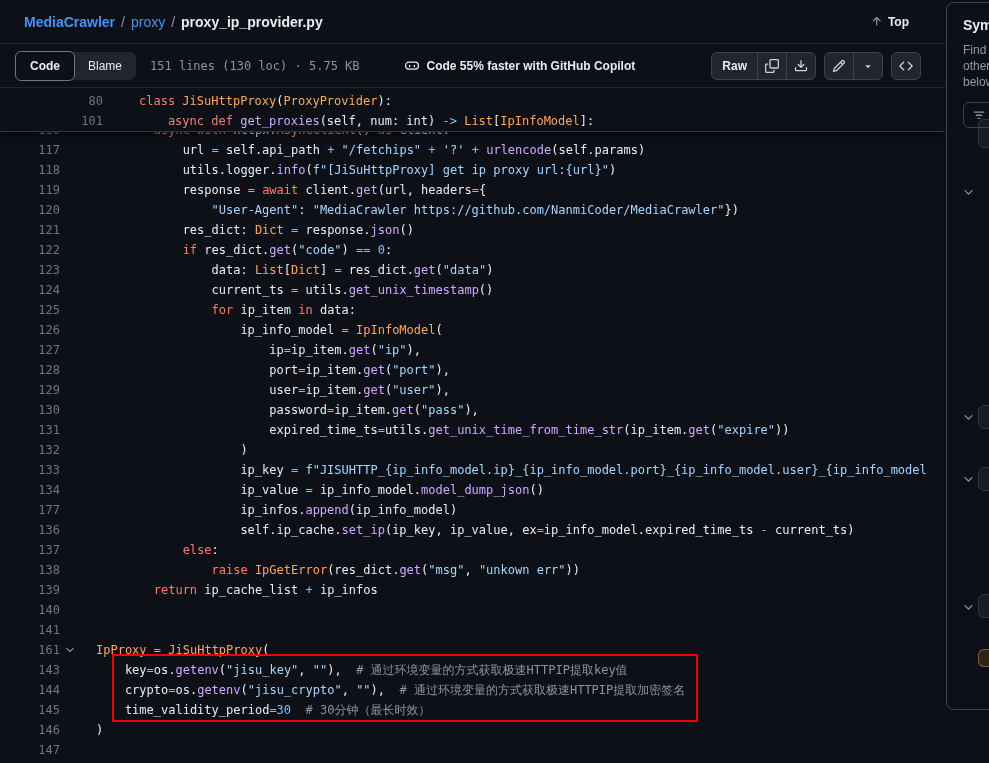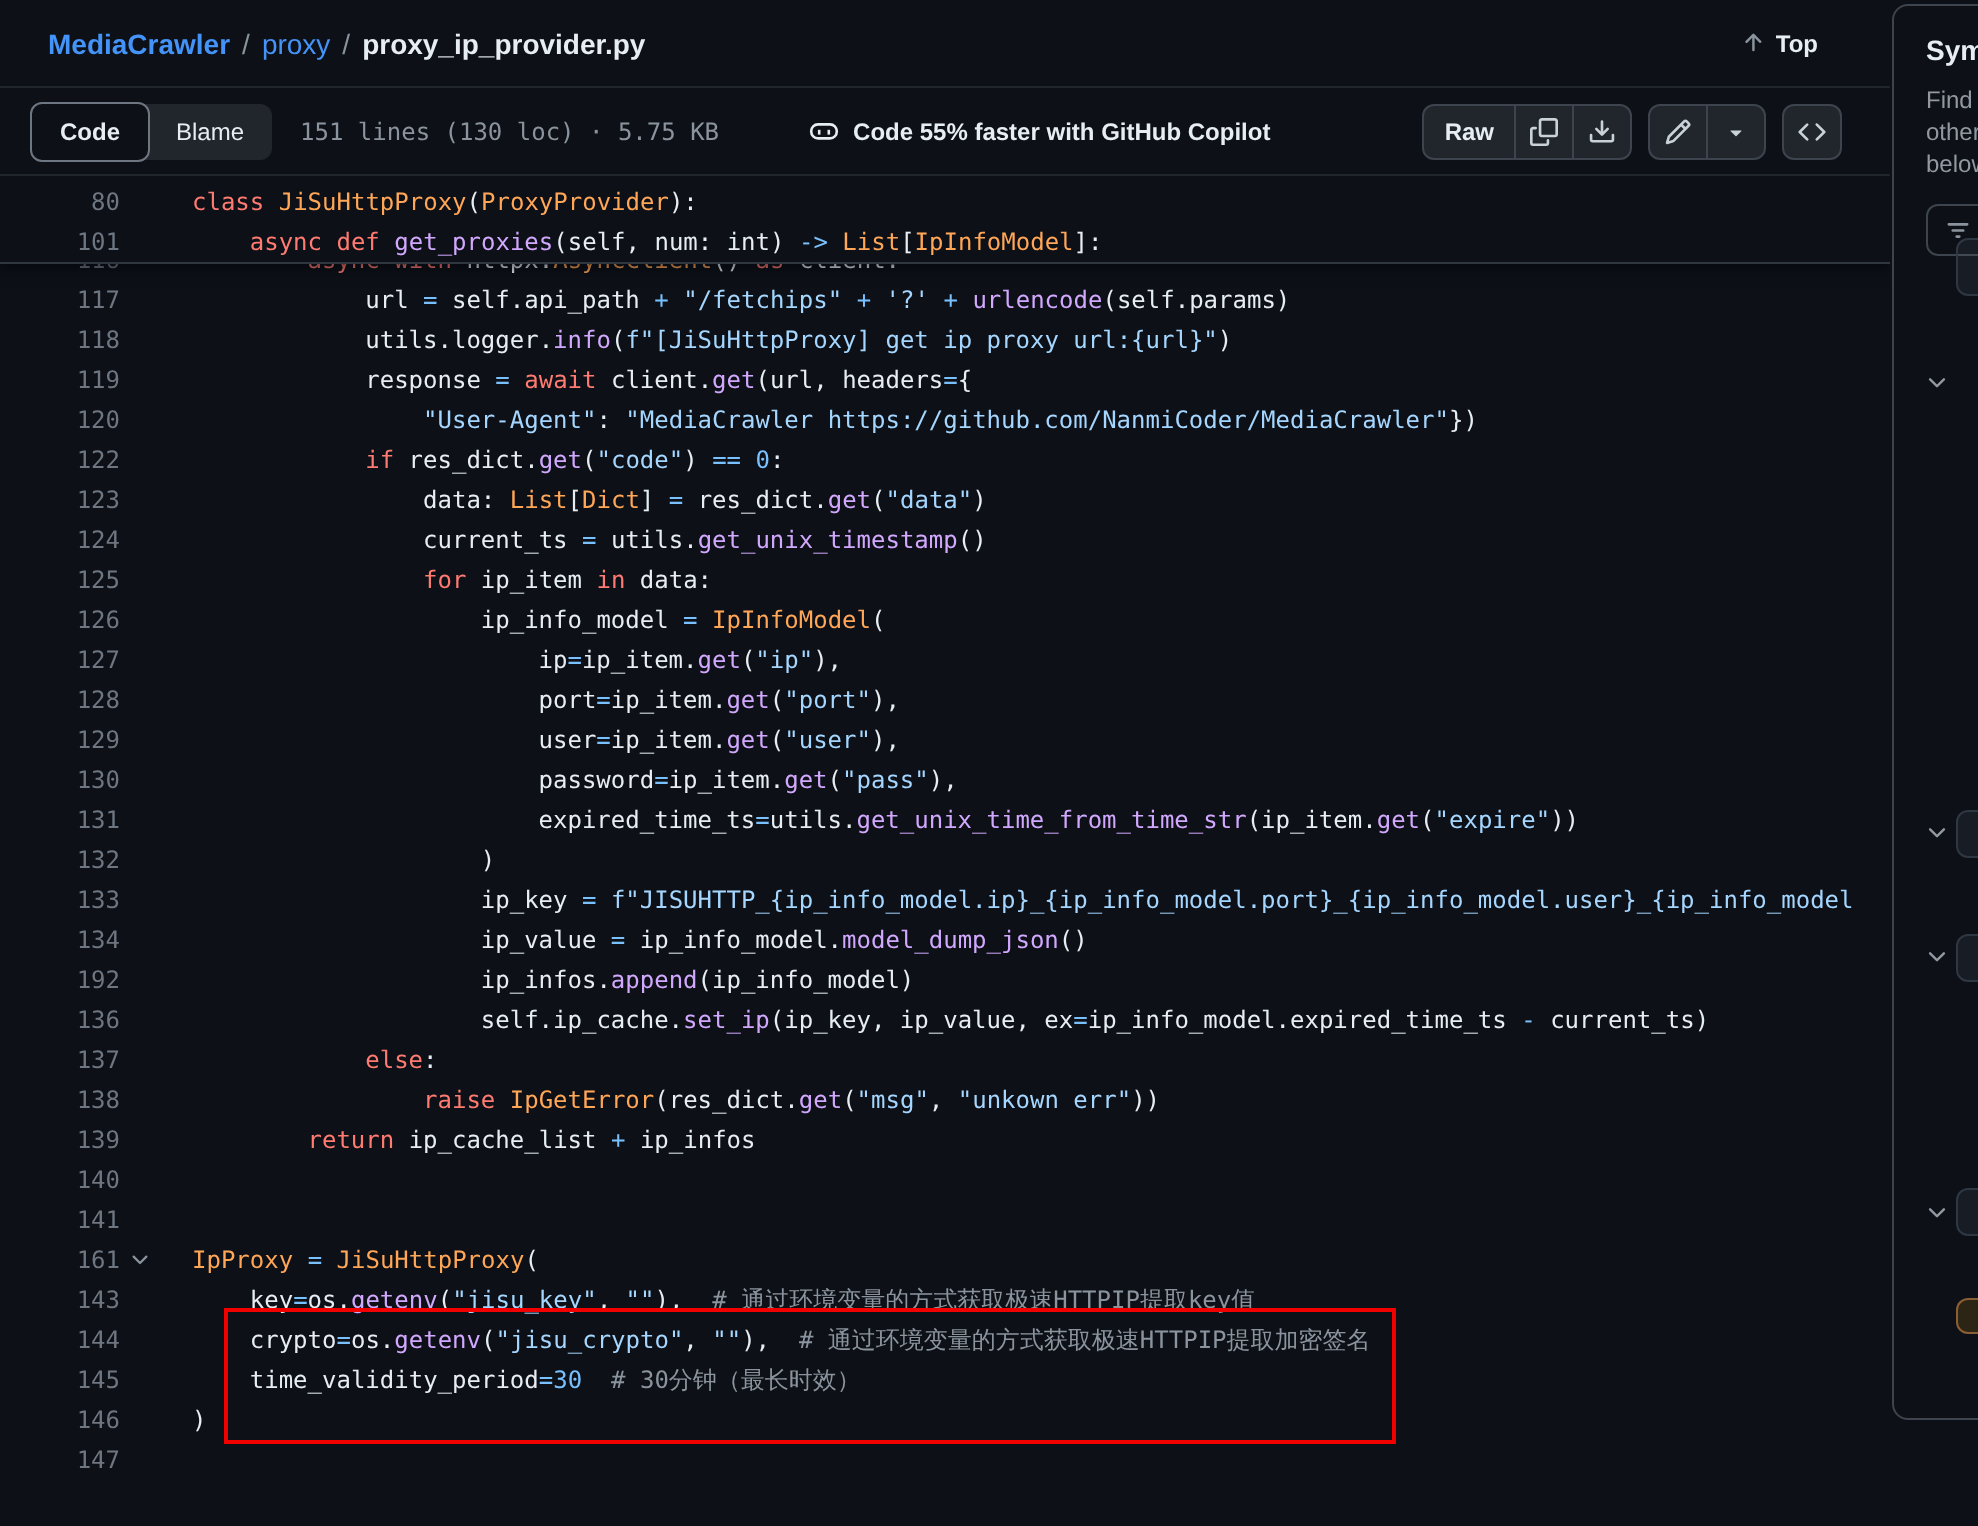--- a/index.html
+++ b/index.html
@@ -34,21 +34,21 @@
   .btn-group .btn:last-child{border-radius:0 6px 6px 0;}
   .btn-group .btn+.btn{margin-left:-1px;}
   .btn.single{border-radius:6px;}
   .btn.icon{width:30px;padding:0;}
 
   
   .code-area{position:absolute;top:88px;left:0;width:945px;height:675px;overflow:hidden;
     font-family:"DejaVu Sans Mono",monospace;font-size:12px;}
   .code-scroll{position:absolute;top:32px;left:0;right:0;}
   .sticky-header{position:absolute;top:0;left:0;right:0;height:44px;background:var(--bg);z-index:5;
-    border-bottom:1px solid var(--divider);box-shadow:0 3px 6px rgba(1,4,9,.55);padding-top:3px;box-sizing:border-box;}
+    border-bottom:1px solid var(--divider);box-shadow:0 3px 6px rgba(1,4,9,.55);padding-top:3px;box-sizing:border-box;padding-left:43px;}
   .code-row{height:20px;line-height:20px;display:flex;white-space:pre;}
   .ln{width:60px;flex:none;text-align:right;color:var(--lineNumber);cursor:pointer;}
   .fold{width:20px;flex:none;display:flex;align-items:center;justify-content:center;}
   .fold svg{fill:var(--muted);}
   .code-text{flex:none;}
   .tk-k{color:var(--kw);} .tk-d{color:var(--fg);} .tk-s{color:var(--str);} .tk-c{color:var(--cls);}
   .tk-f{color:var(--fn);} .tk-n{color:var(--cst);} .tk-m{color:var(--cmt);}
   .annotation-box{position:absolute;left:112px;top:566px;width:582px;height:64px;border:2px solid var(--annotation);
     z-index:6;pointer-events:none;}
 
@@ -134,34 +134,35 @@
   </div>
 </div>
 
 <div class="code-area">
   <div class="code-scroll" id="code-scroll">
       <div class="code-row"><span class="ln">116</span><span class="fold"></span><span class="code-text" style="padding-left: 73.76px;"><span class="tk-k">async</span><span class="tk-d"> </span><span class="tk-k">with</span><span class="tk-d"> httpx.</span><span class="tk-c">AsyncClient</span><span class="tk-d">() </span><span class="tk-k">as</span><span class="tk-d"> client:</span></span></div>
       <div class="code-row"><span class="ln">117</span><span class="fold"></span><span class="code-text" style="padding-left: 102.64px;"><span class="tk-d">url </span><span class="tk-n">=</span><span class="tk-d"> self.api_path </span><span class="tk-n">+</span><span class="tk-d"> </span><span class="tk-s">"/fetchips"</span><span class="tk-d"> </span><span class="tk-n">+</span><span class="tk-d"> </span><span class="tk-s">'?'</span><span class="tk-d"> </span><span class="tk-n">+</span><span class="tk-d"> </span><span class="tk-f">urlencode</span><span class="tk-d">(self.params)</span></span></div>
       <div class="code-row"><span class="ln">118</span><span class="fold"></span><span class="code-text" style="padding-left: 102.64px;"><span class="tk-d">utils.logger.</span><span class="tk-f">info</span><span class="tk-d">(</span><span class="tk-s">f"[JiSuHttpProxy] get ip proxy url:{url}"</span><span class="tk-d">)</span></span></div>
       <div class="code-row"><span class="ln">119</span><span class="fold"></span><span class="code-text" style="padding-left: 102.64px;"><span class="tk-d">response </span><span class="tk-n">=</span><span class="tk-d"> </span><span class="tk-k">await</span><span class="tk-d"> client.</span><span class="tk-f">get</span><span class="tk-d">(url, headers</span><span class="tk-n">=</span><span class="tk-d">{</span></span></div>
       <div class="code-row"><span class="ln">120</span><span class="fold"></span><span class="code-text" style="padding-left: 131.52px;"><span class="tk-s">"User-Agent"</span><span class="tk-d">: </span><span class="tk-s">"MediaCrawler https://github.com/NanmiCoder/MediaCrawler"</span><span class="tk-d">})</span></span></div>
+      <div class="code-row"><span class="ln">121</span><span class="fold"></span><span class="code-text" style="padding-left: 102.64px;"><span class="tk-d">res_dict: </span><span class="tk-c">Dict</span><span class="tk-d"> </span><span class="tk-n">=</span><span class="tk-d"> response.</span><span class="tk-f">json</span><span class="tk-d">()</span></span></div>
       <div class="code-row"><span class="ln">122</span><span class="fold"></span><span class="code-text" style="padding-left: 102.64px;"><span class="tk-k">if</span><span class="tk-d"> res_dict.</span><span class="tk-f">get</span><span class="tk-d">(</span><span class="tk-s">"code"</span><span class="tk-d">) </span><span class="tk-n">==</span><span class="tk-d"> </span><span class="tk-n">0</span><span class="tk-d">:</span></span></div>
       <div class="code-row"><span class="ln">123</span><span class="fold"></span><span class="code-text" style="padding-left: 131.52px;"><span class="tk-d">data: </span><span class="tk-c">List</span><span class="tk-d">[</span><span class="tk-c">Dict</span><span class="tk-d">] </span><span class="tk-n">=</span><span class="tk-d"> res_dict.</span><span class="tk-f">get</span><span class="tk-d">(</span><span class="tk-s">"data"</span><span class="tk-d">)</span></span></div>
       <div class="code-row"><span class="ln">124</span><span class="fold"></span><span class="code-text" style="padding-left: 131.52px;"><span class="tk-d">current_ts </span><span class="tk-n">=</span><span class="tk-d"> utils.</span><span class="tk-f">get_unix_timestamp</span><span class="tk-d">()</span></span></div>
       <div class="code-row"><span class="ln">125</span><span class="fold"></span><span class="code-text" style="padding-left: 131.52px;"><span class="tk-k">for</span><span class="tk-d"> ip_item </span><span class="tk-k">in</span><span class="tk-d"> data:</span></span></div>
       <div class="code-row"><span class="ln">126</span><span class="fold"></span><span class="code-text" style="padding-left: 160.4px;"><span class="tk-d">ip_info_model </span><span class="tk-n">=</span><span class="tk-d"> </span><span class="tk-c">IpInfoModel</span><span class="tk-d">(</span></span></div>
       <div class="code-row"><span class="ln">127</span><span class="fold"></span><span class="code-text" style="padding-left: 189.28px;"><span class="tk-d">ip</span><span class="tk-n">=</span><span class="tk-d">ip_item.</span><span class="tk-f">get</span><span class="tk-d">(</span><span class="tk-s">"ip"</span><span class="tk-d">),</span></span></div>
       <div class="code-row"><span class="ln">128</span><span class="fold"></span><span class="code-text" style="padding-left: 189.28px;"><span class="tk-d">port</span><span class="tk-n">=</span><span class="tk-d">ip_item.</span><span class="tk-f">get</span><span class="tk-d">(</span><span class="tk-s">"port"</span><span class="tk-d">),</span></span></div>
       <div class="code-row"><span class="ln">129</span><span class="fold"></span><span class="code-text" style="padding-left: 189.28px;"><span class="tk-d">user</span><span class="tk-n">=</span><span class="tk-d">ip_item.</span><span class="tk-f">get</span><span class="tk-d">(</span><span class="tk-s">"user"</span><span class="tk-d">),</span></span></div>
       <div class="code-row"><span class="ln">130</span><span class="fold"></span><span class="code-text" style="padding-left: 189.28px;"><span class="tk-d">password</span><span class="tk-n">=</span><span class="tk-d">ip_item.</span><span class="tk-f">get</span><span class="tk-d">(</span><span class="tk-s">"pass"</span><span class="tk-d">),</span></span></div>
       <div class="code-row"><span class="ln">131</span><span class="fold"></span><span class="code-text" style="padding-left: 189.28px;"><span class="tk-d">expired_time_ts</span><span class="tk-n">=</span><span class="tk-d">utils.</span><span class="tk-f">get_unix_time_from_time_str</span><span class="tk-d">(ip_item.</span><span class="tk-f">get</span><span class="tk-d">(</span><span class="tk-s">"expire"</span><span class="tk-d">))</span></span></div>
       <div class="code-row"><span class="ln">132</span><span class="fold"></span><span class="code-text" style="padding-left: 160.4px;"><span class="tk-d">)</span></span></div>
       <div class="code-row"><span class="ln">133</span><span class="fold"></span><span class="code-text" style="padding-left: 160.4px;"><span class="tk-d">ip_key </span><span class="tk-n">=</span><span class="tk-d"> </span><span class="tk-s">f"JISUHTTP_{ip_info_model.ip}_{ip_info_model.port}_{ip_info_model.user}_{ip_info_model</span></span></div>
       <div class="code-row"><span class="ln">134</span><span class="fold"></span><span class="code-text" style="padding-left: 160.4px;"><span class="tk-d">ip_value </span><span class="tk-n">=</span><span class="tk-d"> ip_info_model.</span><span class="tk-f">model_dump_json</span><span class="tk-d">()</span></span></div>
-      <div class="code-row"><span class="ln">192</span><span class="fold"></span><span class="code-text" style="padding-left: 160.4px;"><span class="tk-d">ip_infos.</span><span class="tk-f">append</span><span class="tk-d">(ip_info_model)</span></span></div>
+      <div class="code-row"><span class="ln">177</span><span class="fold"></span><span class="code-text" style="padding-left: 160.4px;"><span class="tk-d">ip_infos.</span><span class="tk-f">append</span><span class="tk-d">(ip_info_model)</span></span></div>
       <div class="code-row"><span class="ln">136</span><span class="fold"></span><span class="code-text" style="padding-left: 160.4px;"><span class="tk-d">self.ip_cache.</span><span class="tk-f">set_ip</span><span class="tk-d">(ip_key, ip_value, ex</span><span class="tk-n">=</span><span class="tk-d">ip_info_model.expired_time_ts </span><span class="tk-n">-</span><span class="tk-d"> current_ts)</span></span></div>
       <div class="code-row"><span class="ln">137</span><span class="fold"></span><span class="code-text" style="padding-left: 102.64px;"><span class="tk-k">else</span><span class="tk-d">:</span></span></div>
       <div class="code-row"><span class="ln">138</span><span class="fold"></span><span class="code-text" style="padding-left: 131.52px;"><span class="tk-k">raise</span><span class="tk-d"> </span><span class="tk-c">IpGetError</span><span class="tk-d">(res_dict.</span><span class="tk-f">get</span><span class="tk-d">(</span><span class="tk-s">"msg"</span><span class="tk-d">, </span><span class="tk-s">"unkown err"</span><span class="tk-d">))</span></span></div>
       <div class="code-row"><span class="ln">139</span><span class="fold"></span><span class="code-text" style="padding-left: 73.76px;"><span class="tk-k">return</span><span class="tk-d"> ip_cache_list </span><span class="tk-n">+</span><span class="tk-d"> ip_infos</span></span></div>
       <div class="code-row"><span class="ln">140</span><span class="fold"></span><span class="code-text" style="padding-left: 16px;"></span></div>
       <div class="code-row"><span class="ln">141</span><span class="fold"></span><span class="code-text" style="padding-left: 16px;"></span></div>
       <div class="code-row"><span class="ln">161</span><span class="fold"><svg width="12" height="12" viewBox="0 0 16 16">
             <path d="M12.78 5.22a.749.749 0 0 1 0 1.06l-4.25 4.25a.749.749 0 0 1-1.06 0L3.22 6.28a.749.749 0 1 1 1.06-1.06L8 8.939l3.72-3.719a.749.749 0 0 1 1.06 0Z"></path>
           </svg></span><span class="code-text" style="padding-left: 16px;"><span class="tk-c">IpProxy</span><span class="tk-d"> </span><span class="tk-n">=</span><span class="tk-d"> </span><span class="tk-c">JiSuHttpProxy</span><span class="tk-d">(</span></span></div>
       <div class="code-row"><span class="ln">143</span><span class="fold"></span><span class="code-text" style="padding-left: 44.88px;"><span class="tk-d">key</span><span class="tk-n">=</span><span class="tk-d">os.</span><span class="tk-f">getenv</span><span class="tk-d">(</span><span class="tk-s">"jisu_key"</span><span class="tk-d">, </span><span class="tk-s">""</span><span class="tk-d">),  </span><span class="tk-m"># 通过环境变量的方式获取极速HTTPIP提取key值</span></span></div>

